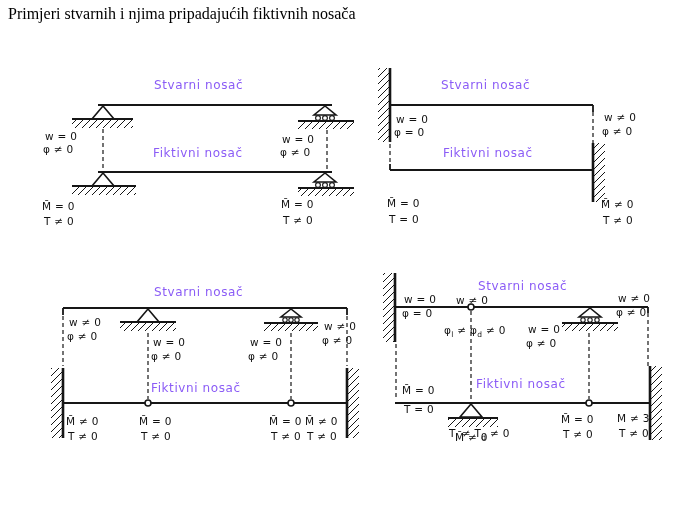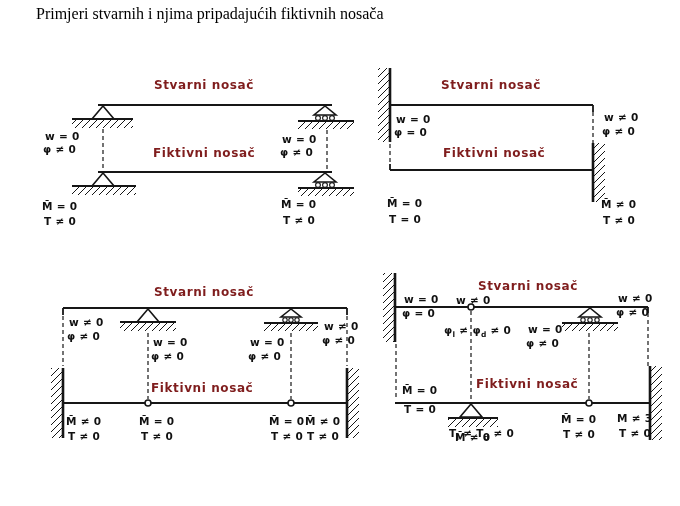--- a/index.html
+++ b/index.html
@@ -1,32 +1,32 @@
 <!DOCTYPE html>
 <html><head>
 <meta charset="utf-8">
 <style>
   html,body{margin:0;padding:0;background:#fff;}
   .canvas{position:relative;width:680px;height:506px;background:#fff;overflow:hidden;
           font-family:"DejaVu Sans",sans-serif;}
   .title{position:absolute;left:8px;top:5px;font:16px "Liberation Serif",serif;color:#000;
-         white-space:nowrap;margin-left:28px;}
+         white-space:nowrap;}
   svg.linework{position:absolute;left:0;top:0;}
   .beam{stroke:#161616;stroke-width:2.2;fill:none;}
   .tick{stroke:#161616;stroke-width:1.8;fill:none;}
   .wall{stroke:#161616;stroke-width:2.6;fill:none;}
   .gnd{stroke:#161616;stroke-width:1.8;fill:none;}
   .dsh{stroke:#161616;stroke-width:1.2;fill:none;stroke-dasharray:4 3;}
   .tri{fill:#fff;stroke:#161616;stroke-width:1.6;}
   .rol{fill:#fff;stroke:#161616;stroke-width:1.1;}
   .hinge{fill:#fff;stroke:#161616;stroke-width:1.6;}
   .hat{fill:url(#hatchp);stroke:none;}
-  .lbl{position:absolute;font-weight:bold;font-size:10.5px;line-height:11px;color:#111;
+  .lbl{position:absolute;font-weight:normal;font-size:10.5px;line-height:11px;color:#111;
        white-space:nowrap;letter-spacing:0.3px;}
-  .ttl{position:absolute;font-weight:bold;font-size:12px;line-height:13px;color:#7f1d1d;
+  .ttl{position:absolute;font-weight:normal;font-size:12px;line-height:13px;color:#8b5cf6;
        white-space:nowrap;letter-spacing:0.6px;}
   .lbl sub{font-size:7.5px;line-height:0;}
 </style>
 </head>
 <body>
 
 <div class="canvas">
 
   <div class="title">Primjeri stvarnih i njima pripadajućih fiktivnih nosača</div>
 

